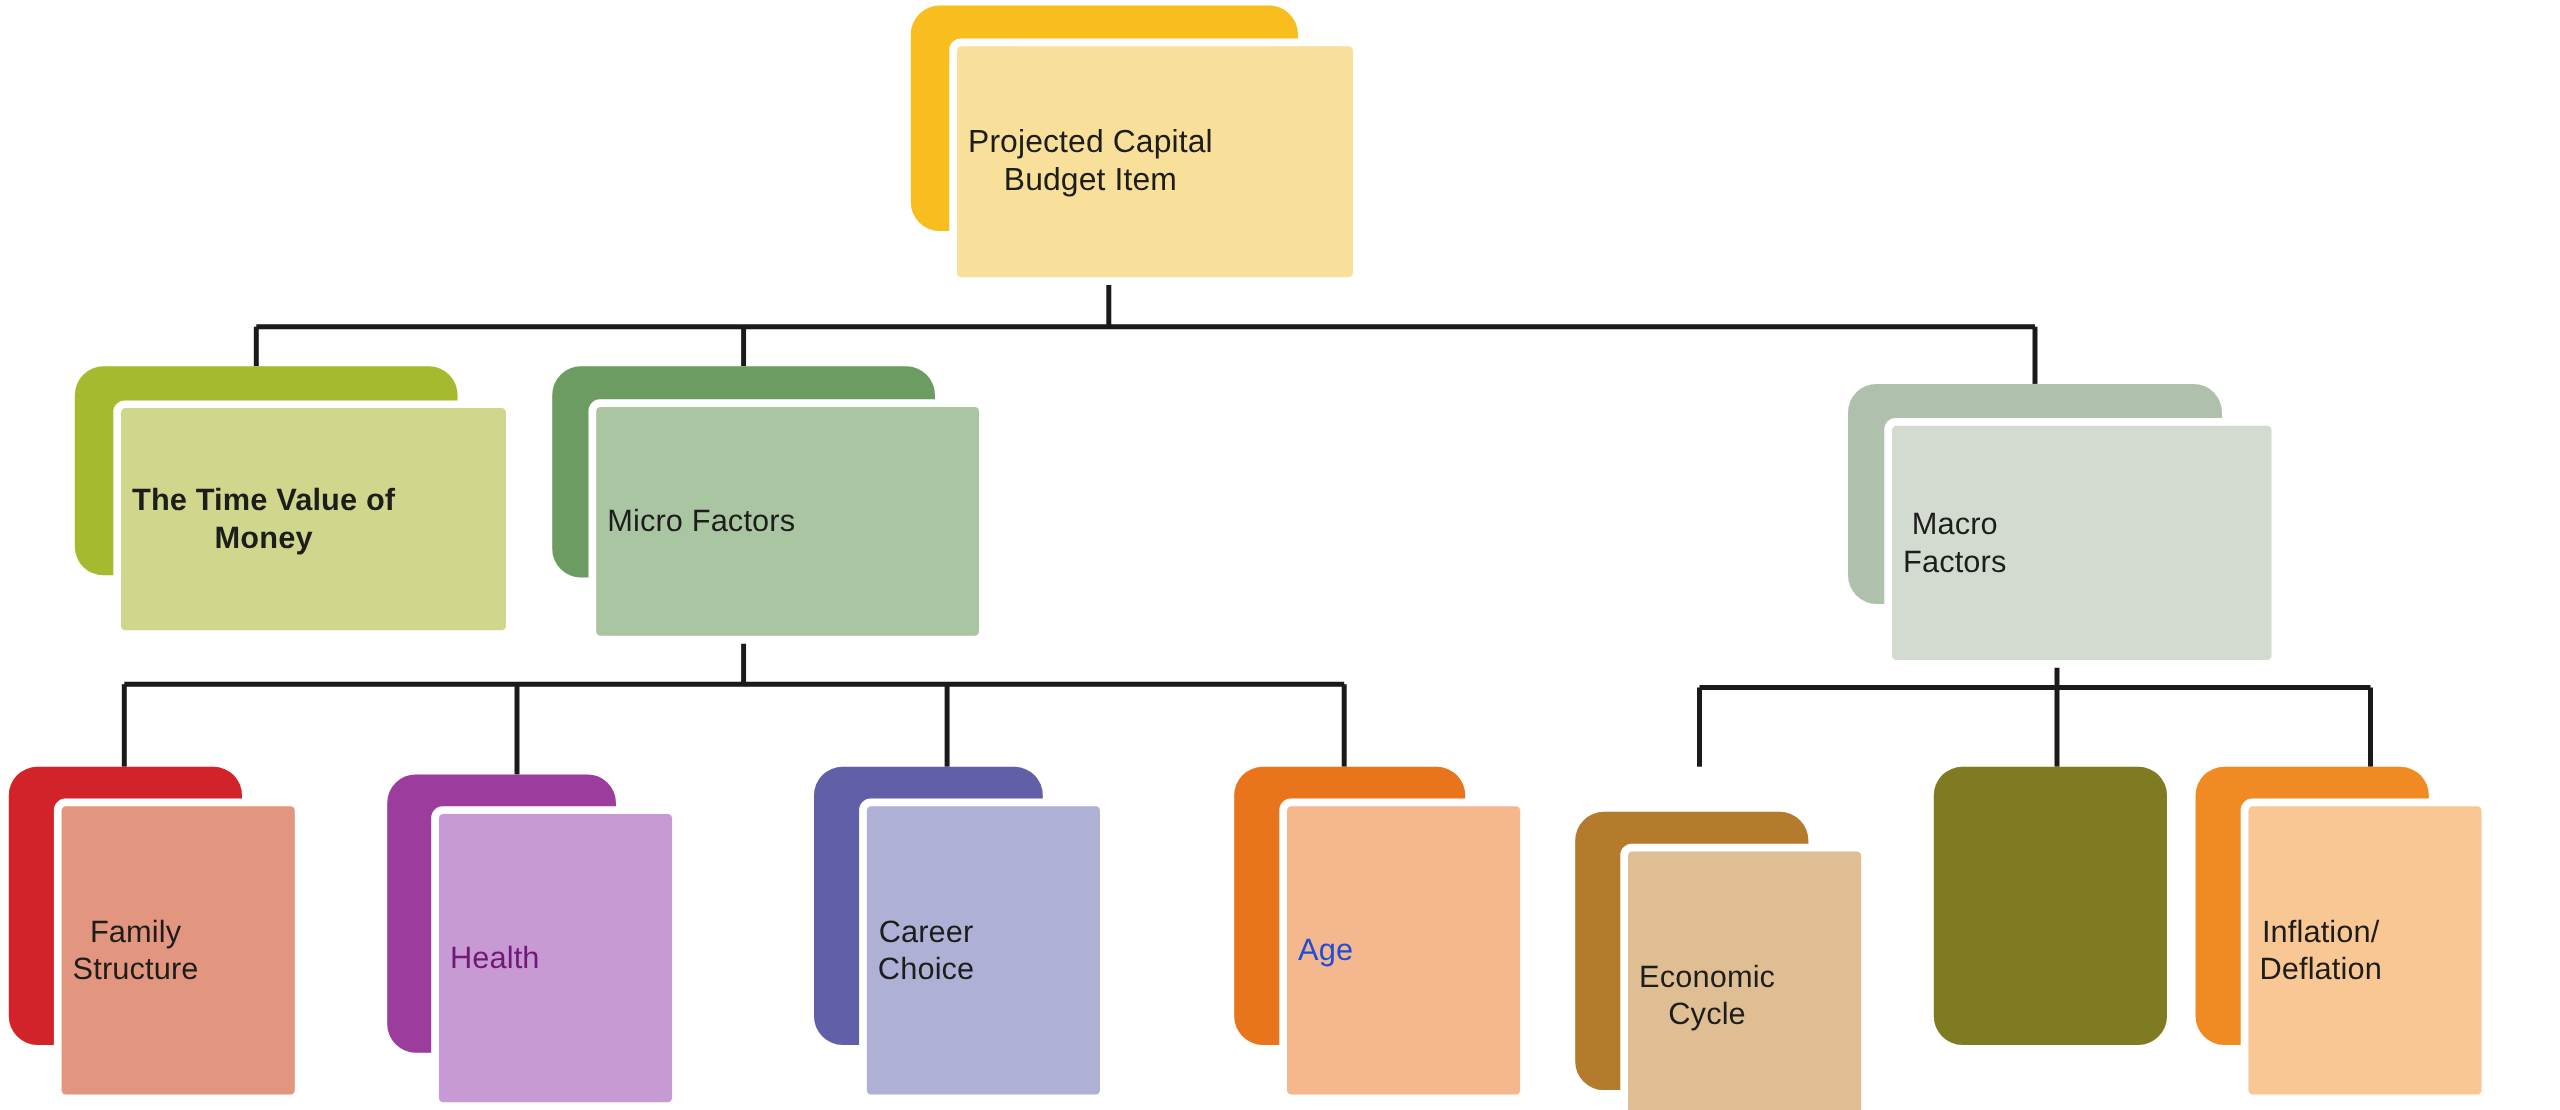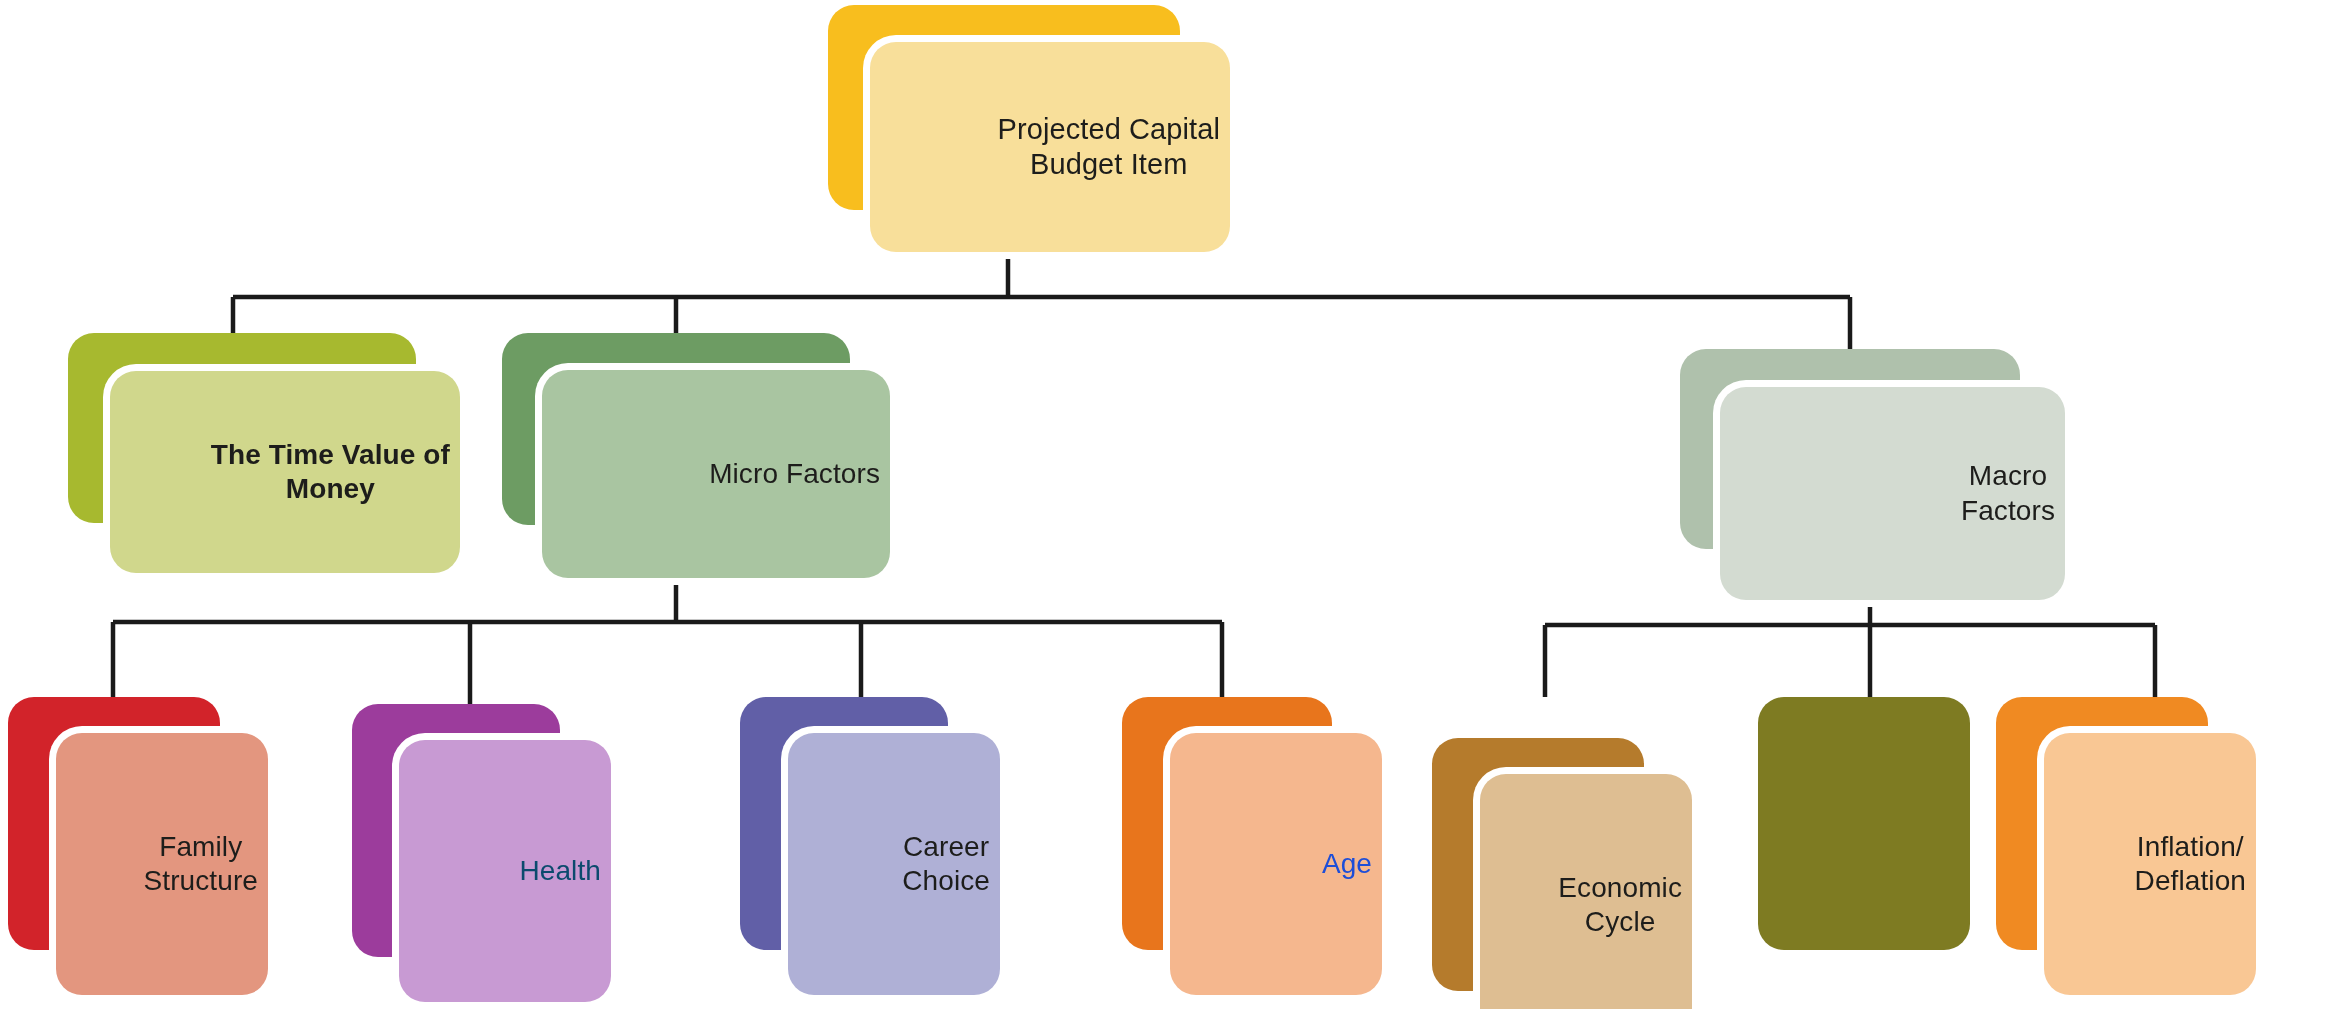--- a/index.html
+++ b/index.html
@@ -31,24 +31,24 @@
     position: absolute;
   }
   .card-back {
     position: absolute;
     left: 0;
     top: 0;
     border-radius: 26px;
   }
   .card-front {
     position: absolute;
-    border-radius: 26px;
+    border-radius: 4px;
     display: flex;
     align-items: center;
-    justify-content: flex-end;
+    justify-content: flex-start;
     text-align: center;
     box-sizing: border-box;
     padding: 22px 10px;
   }
   .card-label {
     color: #1d1d1b;
     line-height: 1.22;
     letter-spacing: 0.1px;
     white-space: pre-line;
   }
@@ -117,21 +117,21 @@
     <div class="card-back" style="width: 212px; height: 253px; background: rgb(210, 35, 42);"></div>
     <div class="card-front" style="left: 48px; top: 36px; width: 212px; height: 262px; background: rgb(227, 150, 127); box-shadow: rgb(255, 255, 255) 0px 0px 0px 7px;">
       <span class="card-label" style="color: rgb(29, 29, 27);">Family
 Structure</span>
     </div>
   </div>
 
   <div class="node tier-leaf" style="left: 352px; top: 704px; width: 259px; height: 298px;">
     <div class="card-back" style="width: 208px; height: 253px; background: rgb(156, 60, 156);"></div>
     <div class="card-front" style="left: 47px; top: 36px; width: 212px; height: 262px; background: rgb(200, 154, 211); box-shadow: rgb(255, 255, 255) 0px 0px 0px 7px;">
-      <span class="card-label" style="color: #0c4a6e;">Health</span>
+      <span class="card-label" style="color: #701a75;">Health</span>
     </div>
   </div>
 
   <div class="node tier-leaf" style="left: 740px; top: 697px; width: 260px; height: 298px;">
     <div class="card-back" style="width: 208px; height: 253px; background: rgb(97, 95, 167);"></div>
     <div class="card-front" style="left: 48px; top: 36px; width: 212px; height: 262px; background: rgb(175, 176, 214); box-shadow: rgb(255, 255, 255) 0px 0px 0px 7px;">
       <span class="card-label" style="color: rgb(29, 29, 27);">Career
 Choice</span>
     </div>
   </div>

